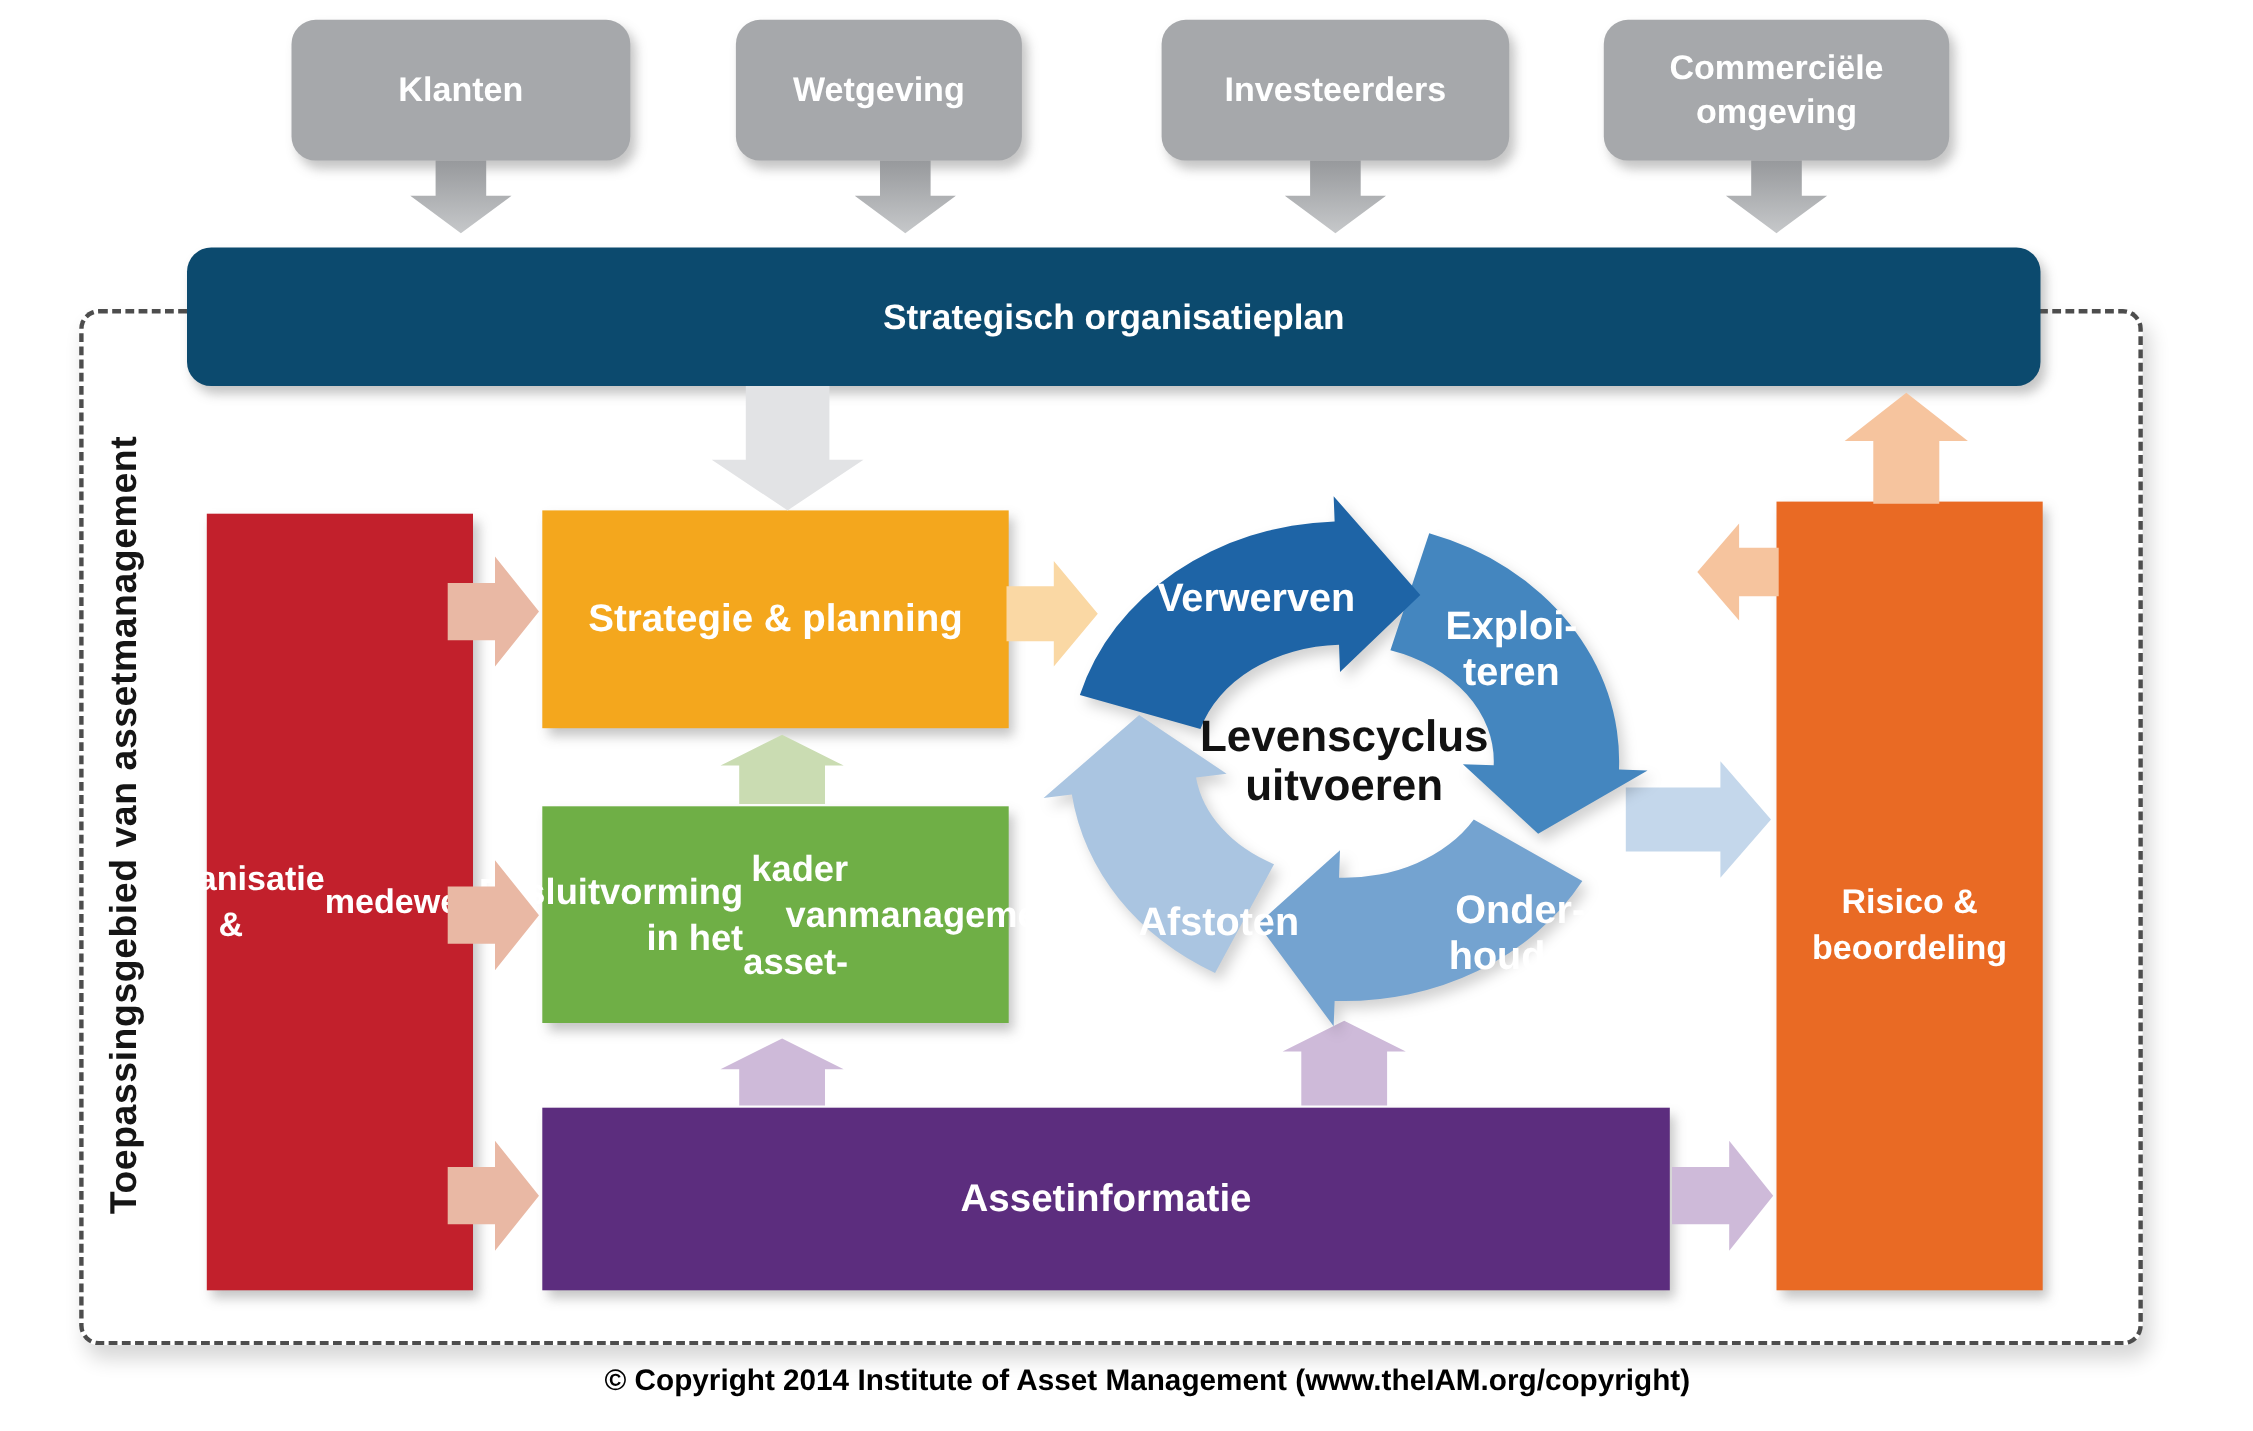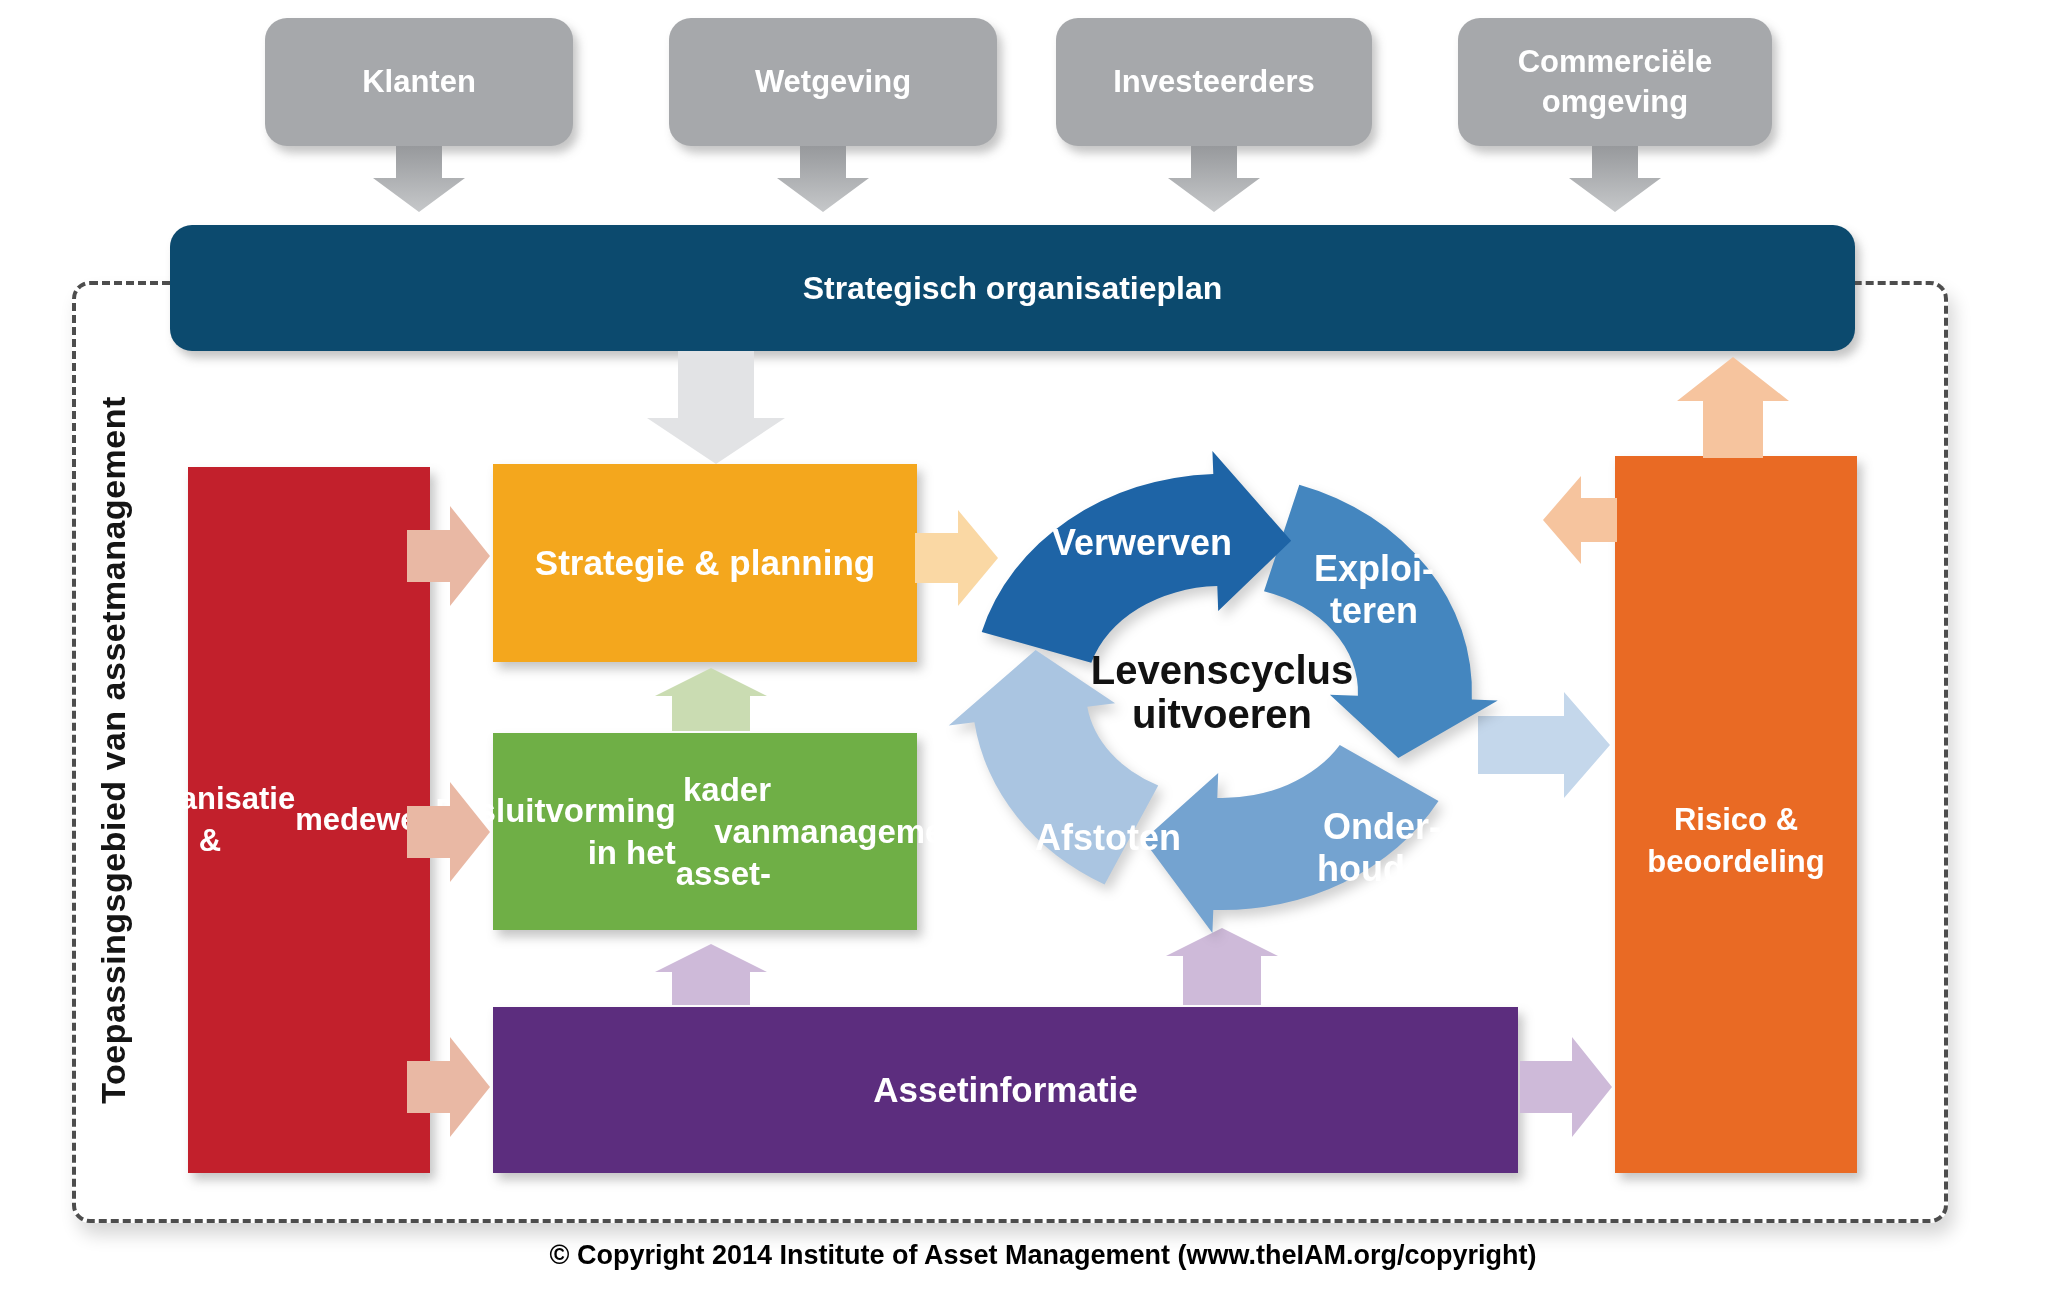--- a/index.html
+++ b/index.html
@@ -8,21 +8,21 @@
   
   #scope-panel{left:72px;top:281px;width:1868px;height:934px;border:4px dashed #4d4d4d;
     border-radius:18px;background:#fff;box-shadow:6px 12px 18px rgba(0,0,0,0.16);}
   #scope-label{left:113px;top:750px;transform:translate(-50%,-50%) rotate(-90deg);
     transform-origin:center;white-space:nowrap;font-size:34px;font-weight:bold;color:#151515;letter-spacing:0.5px;}
   
   .box{display:flex;align-items:center;justify-content:center;text-align:center;
     color:#fff;font-weight:bold;box-shadow:5px 7px 10px rgba(90,90,90,0.35);}
   .input-box{top:18px;height:128px;border-radius:22px;font-size:31px;line-height:40px;padding:0 34px;box-sizing:border-box;}
   #input-0{left:265px;width:308px;}
-  #input-1{left:669px;width:328px;}
+  #input-1{left:669px;width:260px;}
   #input-2{left:1056px;width:316px;}
   #input-3{left:1458px;width:314px;}
   #strategic-bar{left:170px;top:225px;width:1685px;height:126px;border-radius:22px;font-size:32px;}
   #org-box{left:165px;top:467px;width:242px;height:706px;font-size:31px;line-height:42px;flex-direction:row;margin-left:23px;}
   #strategy-box{left:493px;top:464px;width:424px;height:198px;font-size:35px;}
   #decision-box{left:493px;top:733px;width:424px;height:197px;font-size:33px;line-height:42px;text-align:right;}
   #assetinfo-box{left:493px;top:1007px;width:1025px;height:166px;font-size:35px;}
   #risk-box{left:1615px;top:456px;width:242px;height:717px;font-size:31px;line-height:42px;
     flex-direction:column;justify-content:center;padding-top:52px;box-sizing:border-box;}
   

